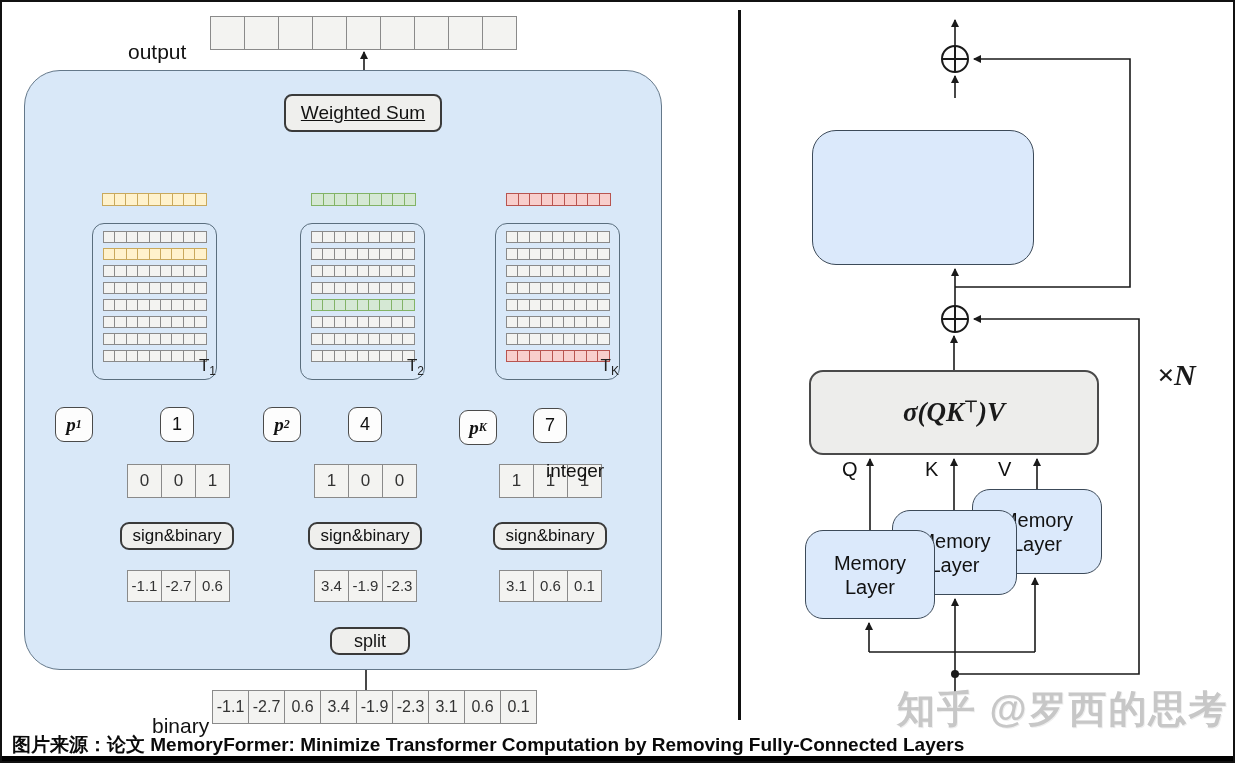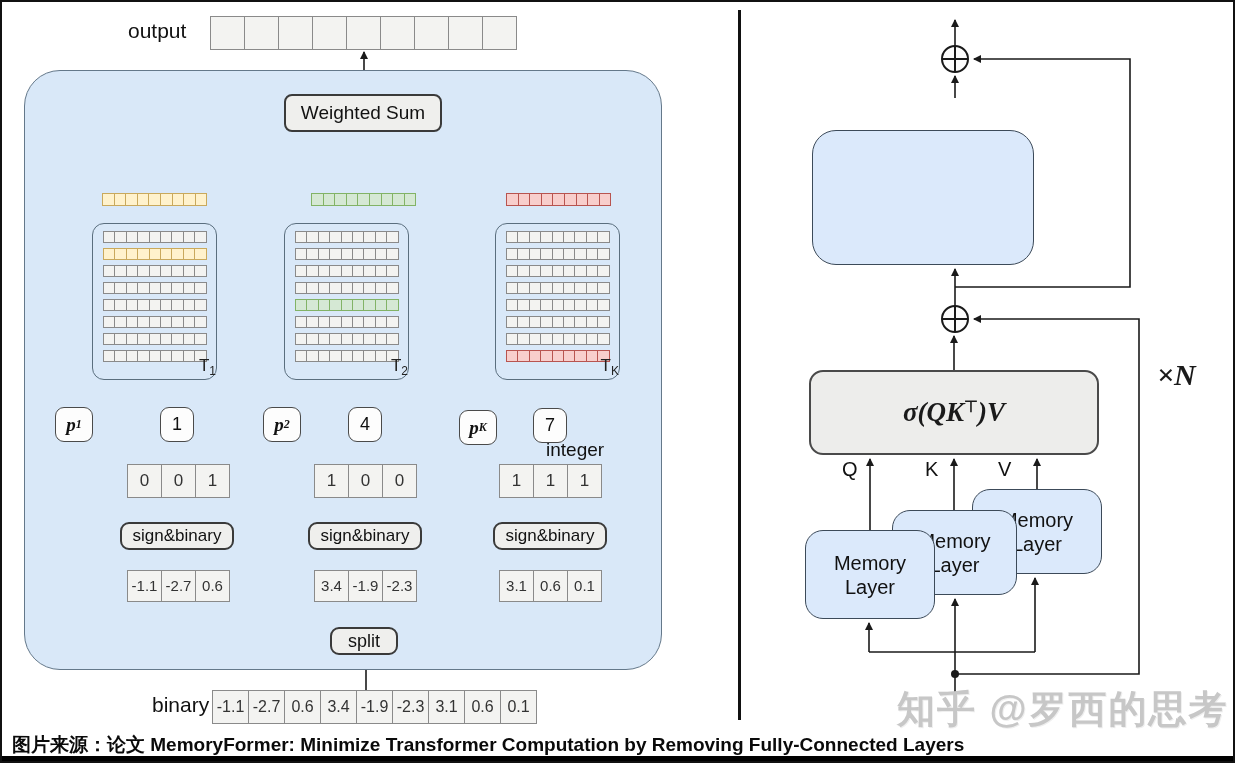--- a/index.html
+++ b/index.html
@@ -2,21 +2,21 @@
 <html><head>
 <meta charset="utf-8">
 <style>
   html,body{margin:0;padding:0;background:#ffffff;}
   #screen{
     position:relative;width:1235px;height:763px;background:#ffffff;
     border:2px solid #111;box-sizing:border-box;overflow:hidden;
     font-family:"Liberation Sans",sans-serif;color:#111;
   }
   #wires{position:absolute;left:0;top:0;pointer-events:none;}
-  .lbl{position:absolute;color:#111;}
+  .lbl{position:absolute;color:#111;margin-top:21px;}
   
   .cellrow{position:absolute;display:flex;}
   .cell{display:inline-block;box-sizing:border-box;border:1px solid #8a8a8a;
         background:#f3f3f1;margin-left:-1px;text-align:center;color:#333;overflow:hidden;}
   .cellrow .cell:first-child{margin-left:0;}
   .out .cell{width:35px;height:34px;}
   .big .cell{width:37px;height:34px;font-size:16px;line-height:32px;}
   .tri .cell{width:35px;height:34px;font-size:17px;line-height:32px;}
   .chunk .cell{width:35px;height:32px;font-size:15px;line-height:30px;}
   .mini .cell{width:12.6px;height:13px;}
@@ -123,21 +123,21 @@
       <span class="cell"></span>
       <span class="cell"></span>
       <span class="cell"></span>
       <span class="cell"></span>
       <span class="cell"></span>
       <span class="cell"></span>
       <span class="cell"></span>
       <span class="cell"></span>
     </div>
 
-  <div class="rbox" style="left:282px;top:92px;width:158px;height:38px;font-size:19px;">
+  <div class="rbox" style="left:282px;top:92px;width:158px;height:38px;font-size:19px;text-decoration:underline;">
     <span>Weighted Sum</span>
   </div>
 
   <div class="cellrow mini" style="left:100px;top:191px;">
       <span class="cell" style="background: rgb(255, 242, 204); border-color: rgb(201, 169, 92);"></span>
       <span class="cell" style="background: rgb(255, 242, 204); border-color: rgb(201, 169, 92);"></span>
       <span class="cell" style="background: rgb(255, 242, 204); border-color: rgb(201, 169, 92);"></span>
       <span class="cell" style="background: rgb(255, 242, 204); border-color: rgb(201, 169, 92);"></span>
       <span class="cell" style="background: rgb(255, 242, 204); border-color: rgb(201, 169, 92);"></span>
       <span class="cell" style="background: rgb(255, 242, 204); border-color: rgb(201, 169, 92);"></span>
@@ -263,21 +263,21 @@
       <span class="cell" style="background: rgb(213, 232, 212); border-color: rgb(130, 179, 102);"></span>
       <span class="cell" style="background: rgb(213, 232, 212); border-color: rgb(130, 179, 102);"></span>
       <span class="cell" style="background: rgb(213, 232, 212); border-color: rgb(130, 179, 102);"></span>
       <span class="cell" style="background: rgb(213, 232, 212); border-color: rgb(130, 179, 102);"></span>
       <span class="cell" style="background: rgb(213, 232, 212); border-color: rgb(130, 179, 102);"></span>
       <span class="cell" style="background: rgb(213, 232, 212); border-color: rgb(130, 179, 102);"></span>
       <span class="cell" style="background: rgb(213, 232, 212); border-color: rgb(130, 179, 102);"></span>
       <span class="cell" style="background: rgb(213, 232, 212); border-color: rgb(130, 179, 102);"></span>
       <span class="cell" style="background: rgb(213, 232, 212); border-color: rgb(130, 179, 102);"></span>
     </div>
-  <div class="ttable" style="left:282px;top:221px;">
+  <div class="ttable" style="left:298px;top:221px;">
     <div>
         <div class="trow">
           <span class="cell"></span>
           <span class="cell"></span>
           <span class="cell"></span>
           <span class="cell"></span>
           <span class="cell"></span>
           <span class="cell"></span>
           <span class="cell"></span>
           <span class="cell"></span>
@@ -504,21 +504,21 @@
       <span>sign&amp;binary</span>
     </div>
   <div class="cellrow chunk" style="left:497px;top:568px;">
       <span class="cell">3.1</span>
       <span class="cell">0.6</span>
       <span class="cell">0.1</span>
     </div>
 
   <div class="lbl" style="left:544px;top:437px;font-size:19px;">integer</div>
 
-  <div class="rbox" style="left:328px;top:625px;width:68px;height:28px;font-size:18px;border-radius:9px;">
+  <div class="rbox" style="left:328px;top:625px;width:80px;height:28px;font-size:18px;border-radius:9px;">
       <span>split</span>
     </div>
 
   <div class="lbl" style="left:150px;top:691px;font-size:21px;">binary</div>
   <div class="cellrow big" style="left:210px;top:688px;">
       <span class="cell">-1.1</span>
       <span class="cell">-2.7</span>
       <span class="cell">0.6</span>
       <span class="cell">3.4</span>
       <span class="cell">-1.9</span>

